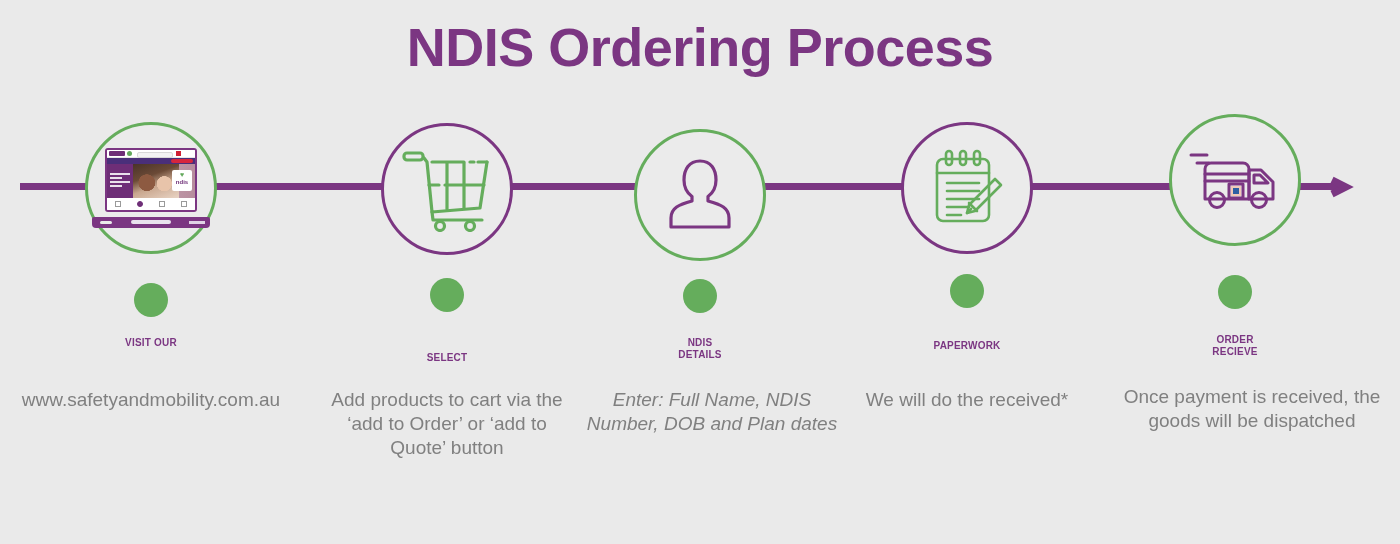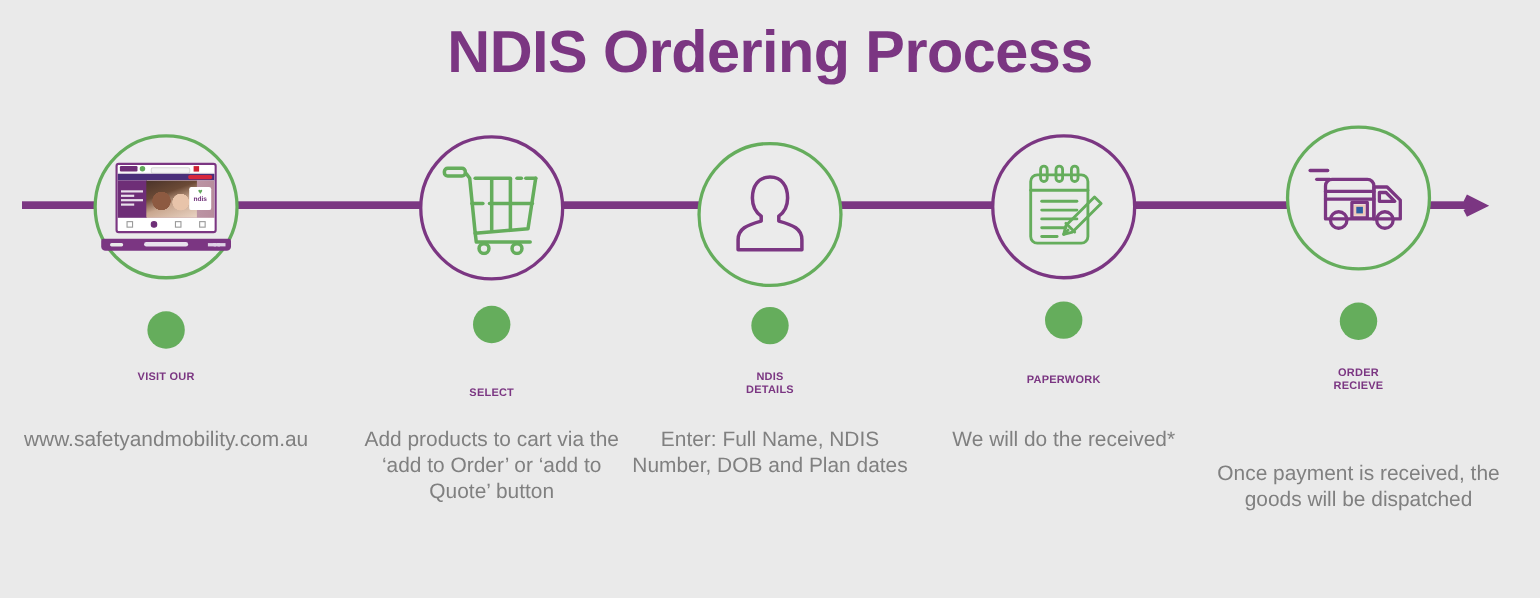--- a/index.html
+++ b/index.html
@@ -382,21 +382,21 @@
             <path d="M40 6 c-11 0 -16 8.5 -16 19 c0 9 4.5 14 8 16.5 v4.5 c-13 3.5 -21 7 -21 17 V72 h58 V63 c0 -10 -8 -13.5 -21 -17 v-4.5 c3.5 -2.5 8 -7.5 8 -16.5 c0 -10.5 -5 -19 -16 -19 z"></path>
           </g>
         </svg>
       </div>
     </div>
     <div class="dot" style="left:113px; top:279px;"></div>
     <div class="step-heading" style="left:0; top:337px;">
       <div>NDIS</div>
       <div>DETAILS</div>
     </div>
-    <div class="step-body" style="left:0; top:388px;">Enter: Full Name, NDIS Number, DOB and Plan dates</div>
+    <div class="step-body" style="left:12px; top:388px;font-style:italic;">Enter: Full Name, NDIS Number, DOB and Plan dates</div>
   </div>
 
   <div class="step" style="left:837px; top:0;">
     <div class="circle-wrap" style="left:64px; top:122px;">
       <div class="circle purple"></div>
       <div class="circle-icon">
         <svg width="84" height="84" viewBox="0 0 84 84">
           <g fill="none" stroke="#65ad5c" stroke-width="2.6" stroke-linejoin="round" stroke-linecap="round">
             <rect x="12" y="13" width="52" height="62" rx="6"></rect>
             <path d="M12 27 h52"></path>
@@ -444,16 +444,16 @@
             <rect x="44" y="45" width="6" height="6" fill="#2e5fa3"></rect>
           </g>
         </svg>
       </div>
     </div>
     <div class="dot" style="left:113px; top:275px;"></div>
     <div class="step-heading" style="left:0; top:334px;">
       <div>ORDER</div>
       <div>RECIEVE</div>
     </div>
-    <div class="step-body" style="left:0; top:385px;margin-top:34px;">Once payment is received, the goods will be dispatched</div>
+    <div class="step-body" style="left:17px; top:385px;">Once payment is received, the goods will be dispatched</div>
   </div>
 
 </div>
 
 </body></html>

